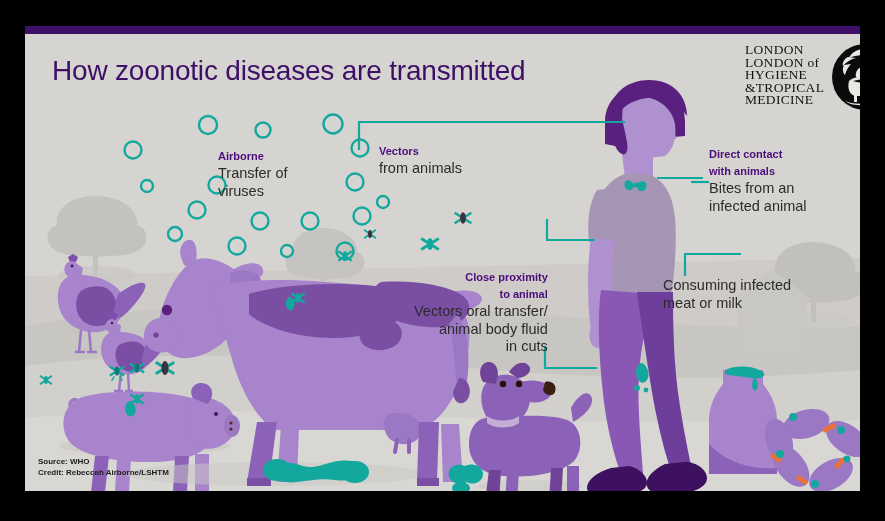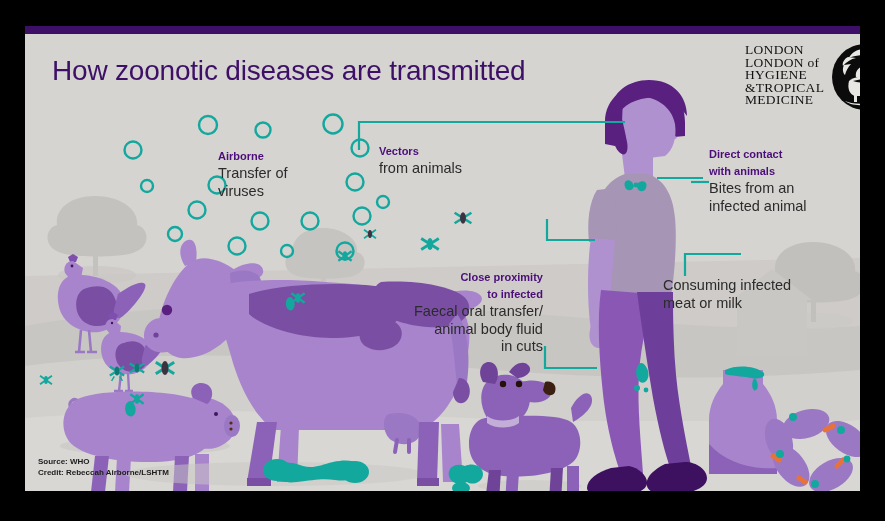--- a/index.html
+++ b/index.html
@@ -455,22 +455,22 @@
 
     <div class="callout" id="c-direct">
       <div class="hd">Direct contact</div>
       <div class="hd">with animals</div>
       <div class="bd">Bites from an</div>
       <div class="bd">infected animal</div>
     </div>
 
     <div class="callout" id="c-close">
       <div class="hd">Close proximity</div>
-      <div class="hd">to infected</div>
-      <div class="bd">Faecal oral transfer/</div>
+      <div class="hd">to animal</div>
+      <div class="bd">Vectors oral transfer/</div>
       <div class="bd">animal body fluid</div>
       <div class="bd">in cuts</div>
     </div>
 
     <div class="callout" id="c-food">
       <div class="bd">Consuming infected</div>
       <div class="bd">meat or milk</div>
     </div>
 
     <div id="credits">

